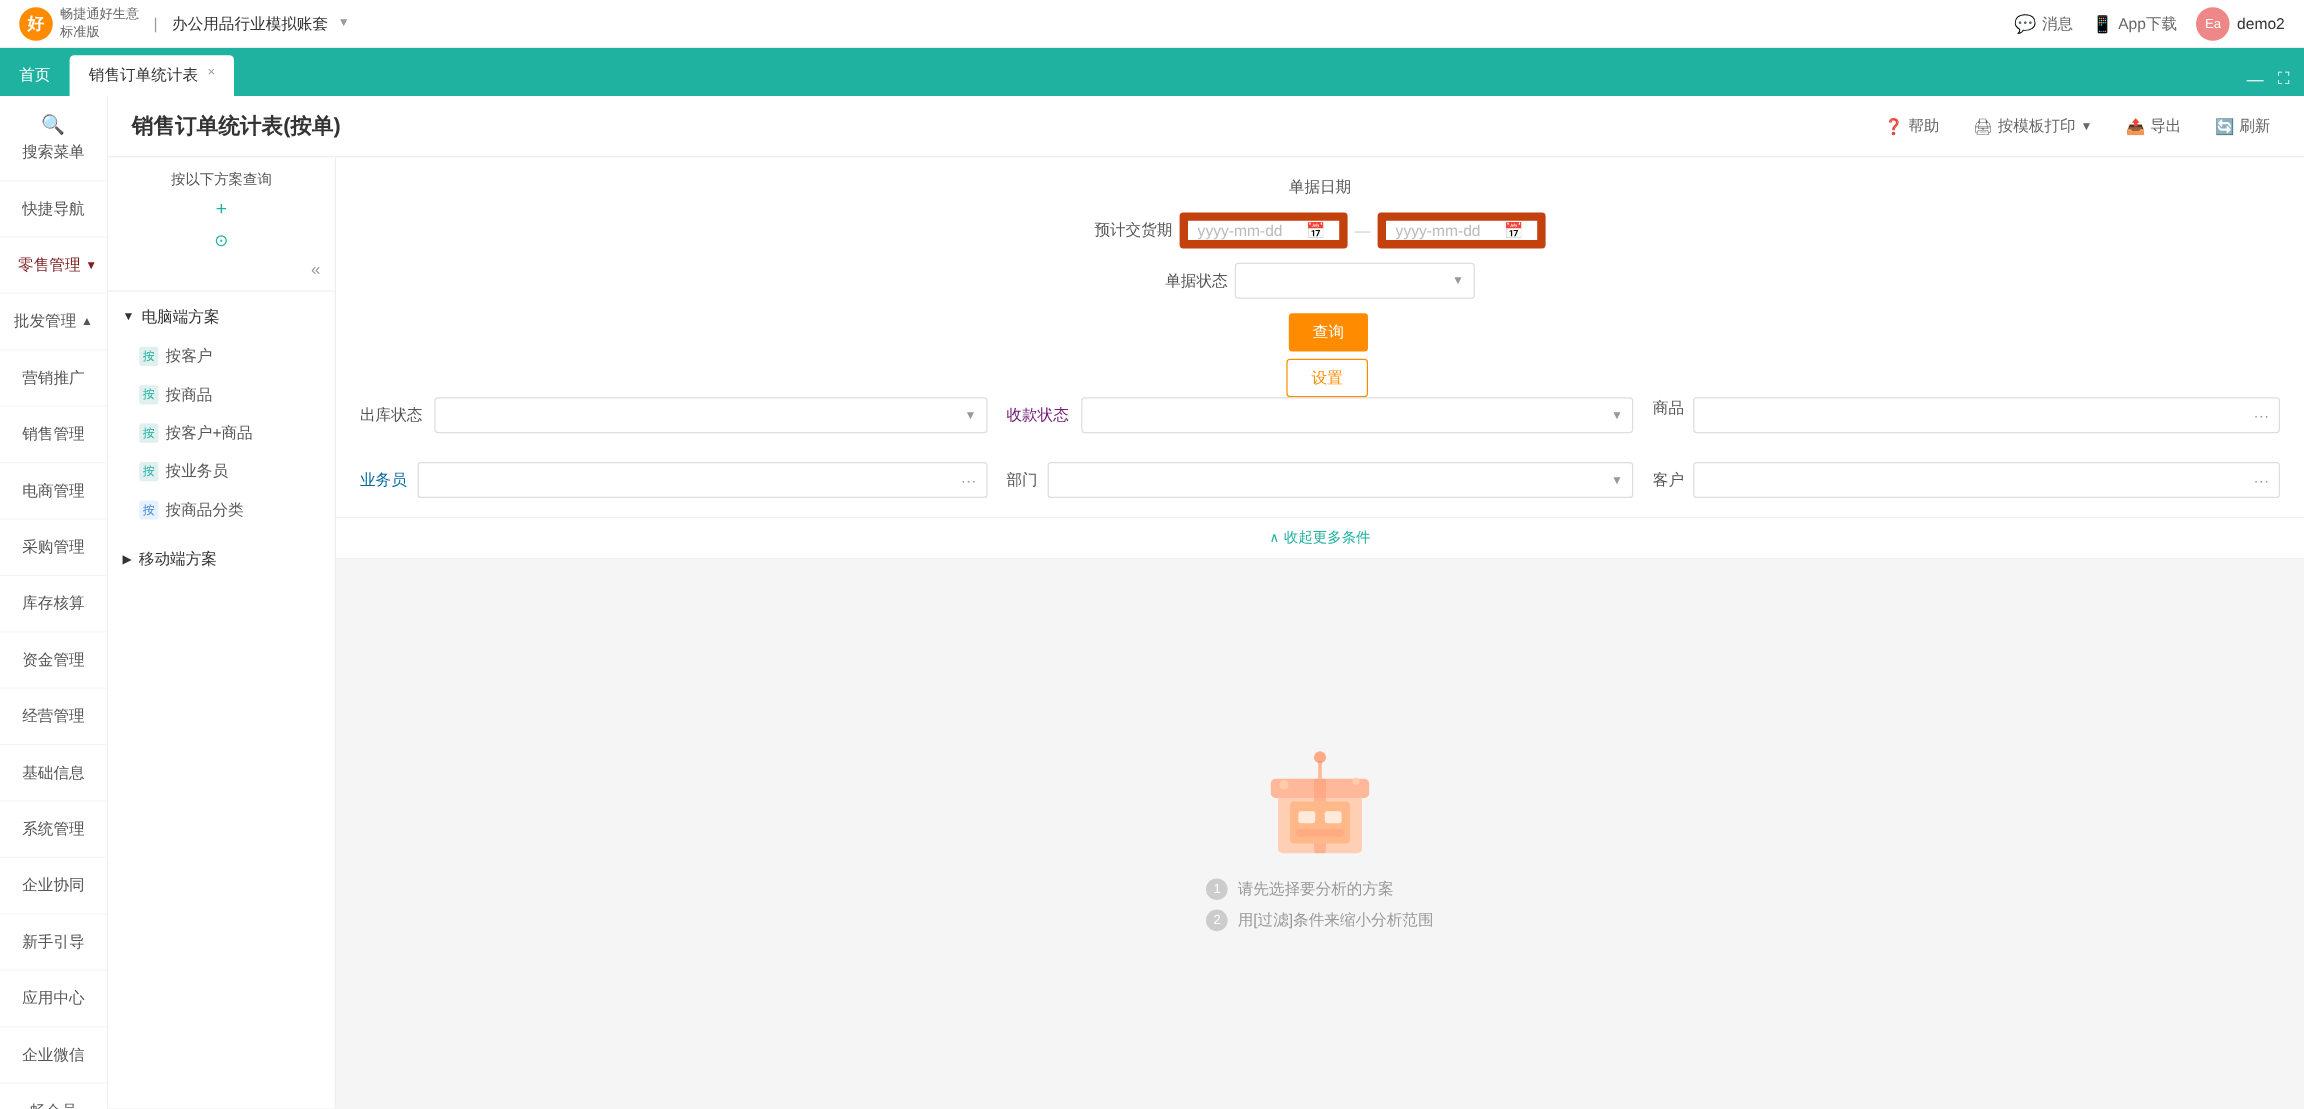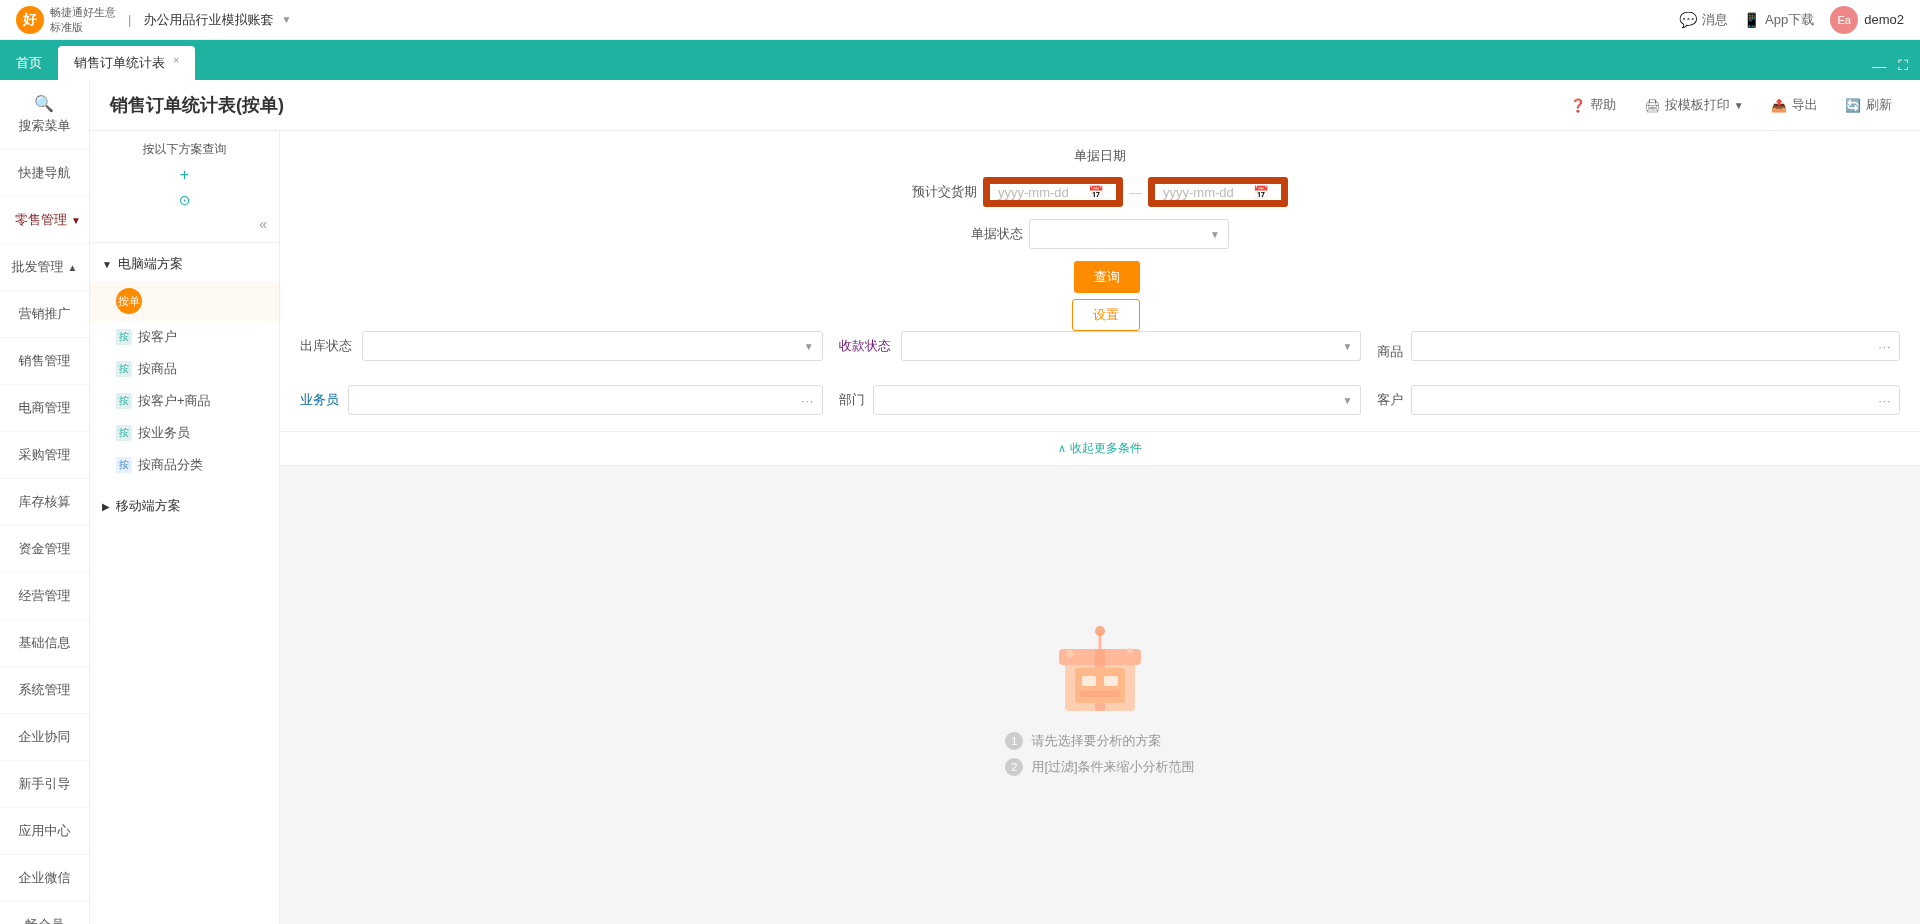--- a/index.html
+++ b/index.html
@@ -216,23 +216,20 @@
           <span class="panel-toolbar-btn">+</span>
           <span class="panel-toolbar-btn" style="font-size:14px;">⊙</span>
           <span class="panel-toolbar-collapse">«</span>
         </div>
         <div class="scheme-section">
           <div class="scheme-parent">
             <span style="font-size:10px;color:#333;">▼</span>
             <span>电脑端方案</span>
           </div>
 
-          <div class="scheme-item active">
-            <div class="scheme-active-dot" style="width:26px;height:26px;font-size:11px;">按单</div>
-          </div>
 
           <div class="scheme-item">
             <div class="scheme-item-icon">按</div>
             <span>按客户</span>
           </div>
 
           <div class="scheme-item">
             <div class="scheme-item-icon">按</div>
             <span>按商品</span>
           </div>
@@ -306,21 +303,21 @@
                 <span style="color:#999;font-size:10px;">▼</span>
               </div>
             </div>
             <div style="display:flex;align-items:center;gap:6px;flex:1;">
               <span style="font-size:13px;color:#701a75;white-space:nowrap;width:56px;">收款状态</span>
               <div class="filter-select" style="flex:1;">
                 <span></span>
                 <span style="color:#999;font-size:10px;">▼</span>
               </div>
             </div>
-            <div style="display:flex;align-items:flex-end;gap:6px;flex:1;">
+            <div style="display:flex;align-items:flex-start;gap:6px;flex:1;">
               <span style="font-size:13px;color:#555;white-space:nowrap;width:28px;">商品</span>
               <div class="filter-select" style="flex:1;">
                 <span></span>
                 <span style="color:#999;font-size:13px;">···</span>
               </div>
             </div>
           </div>
 
           <div style="display:flex;align-items:center;gap:16px;">
             <div style="display:flex;align-items:center;gap:6px;flex:1;">

